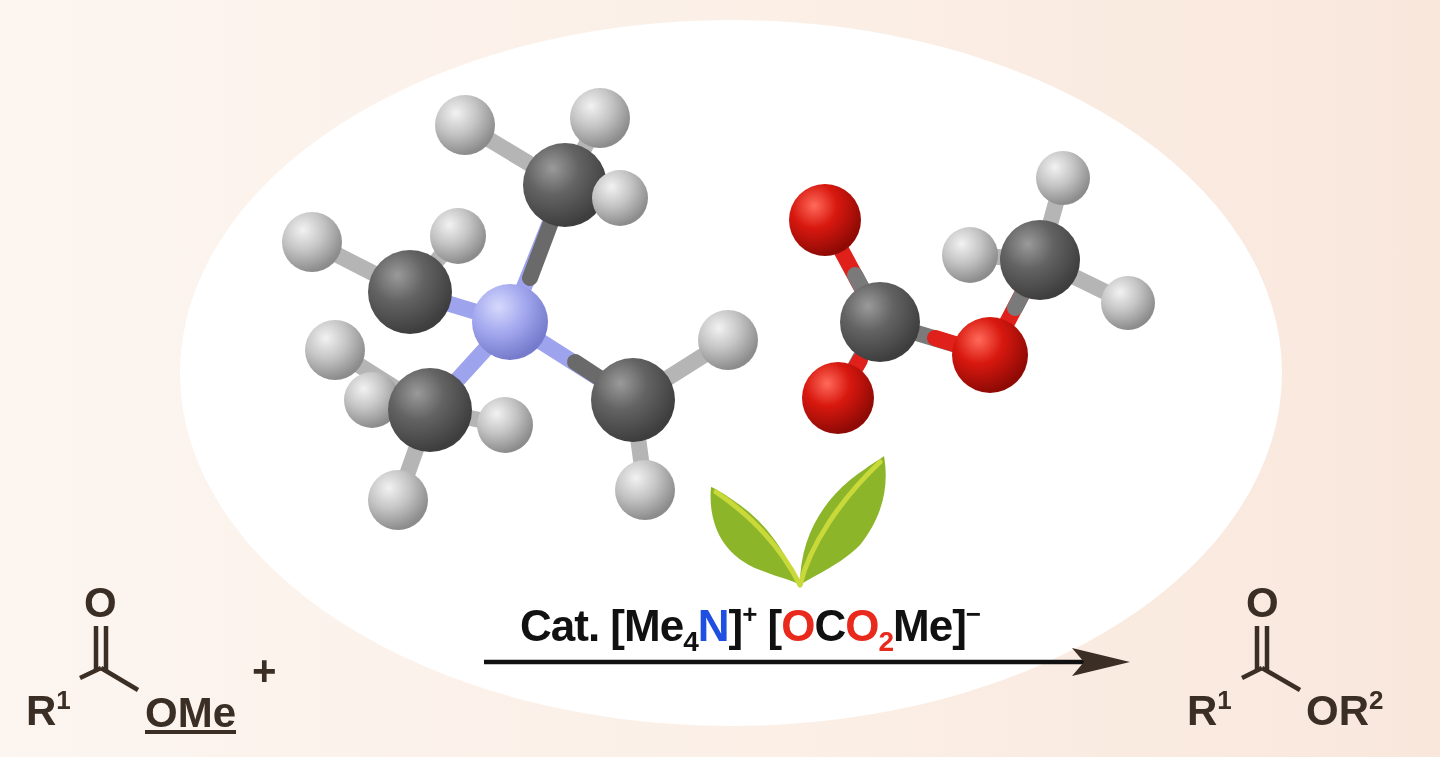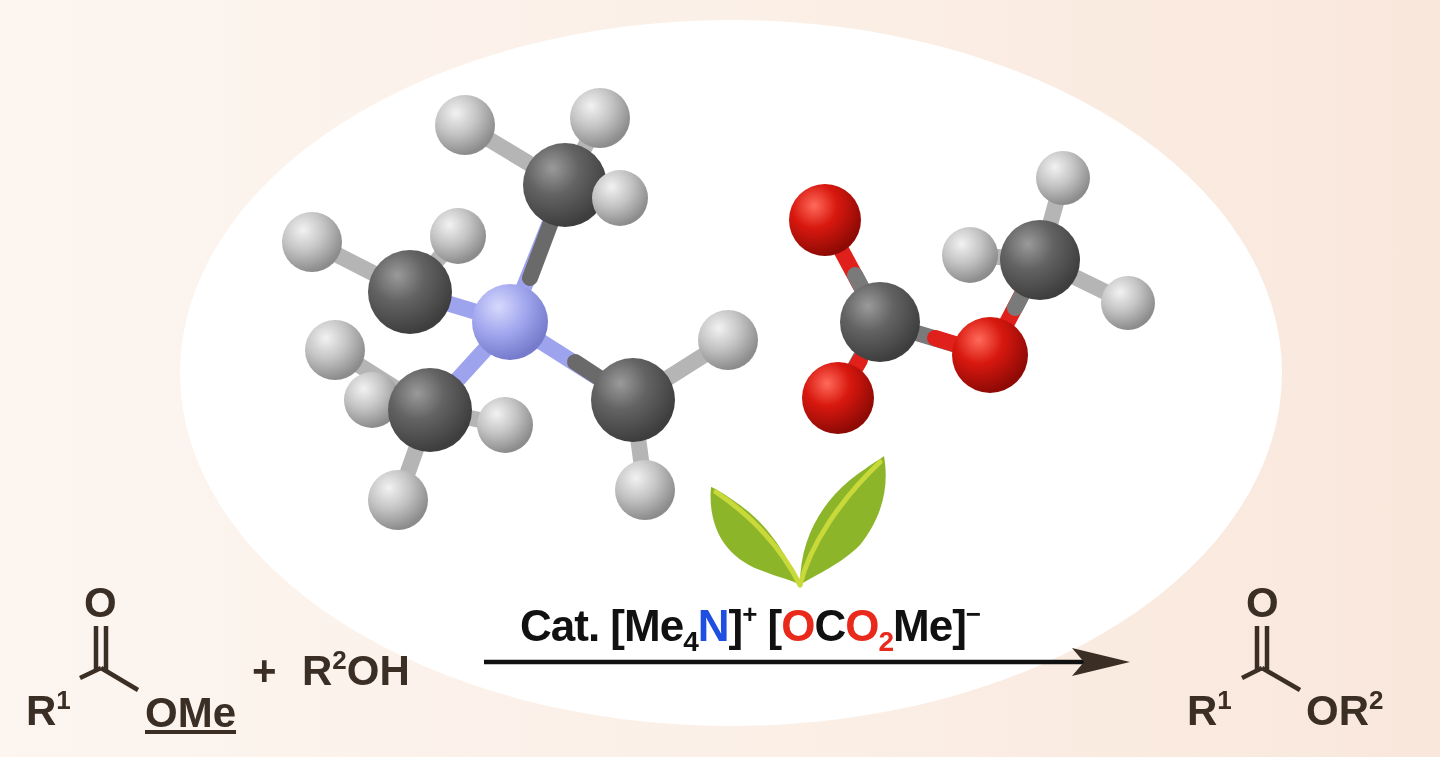--- a/index.html
+++ b/index.html
@@ -153,23 +153,20 @@
   </svg>
 
   <div class="txt big" style="left:84px; top:582px;">O</div>
   <div class="txt big" style="left:26px; top:690px;">
     <span>R</span><span class="sup">1</span>
   </div>
   <div class="txt big" style="left:145px; top:692px;text-decoration:underline;">OMe</div>
 
   <div class="txt big" style="left:252px; top:650px;">+</div>
 
-  <div class="txt big" style="left:302px; top:650px;">
-    <span>R</span><span class="sup">2</span><span>OH</span>
-  </div>
 
   <div class="txt reagent" style="left:520px; top:596px;">
     <span>Cat. [Me</span><span class="sub">4</span><span class="n">N</span><span>]</span><span class="sup">+</span><span> [</span><span class="o">O</span><span>C</span><span class="o">O</span><span class="sub o">2</span><span>Me]</span><span class="sup">−</span>
   </div>
 
   <div class="txt big" style="left:1246px; top:582px;">O</div>
   <div class="txt big" style="left:1187px; top:690px;">
     <span>R</span><span class="sup">1</span>
   </div>
   <div class="txt big" style="left:1306px; top:690px;">

